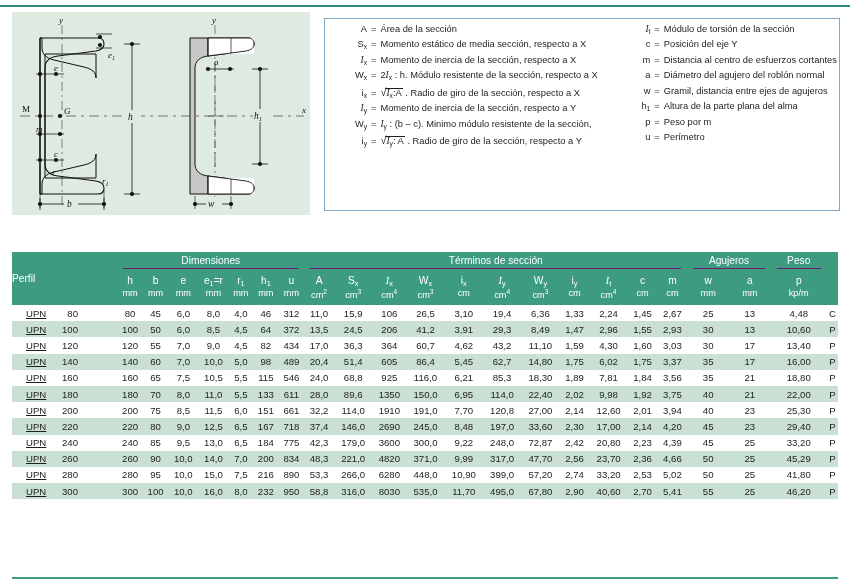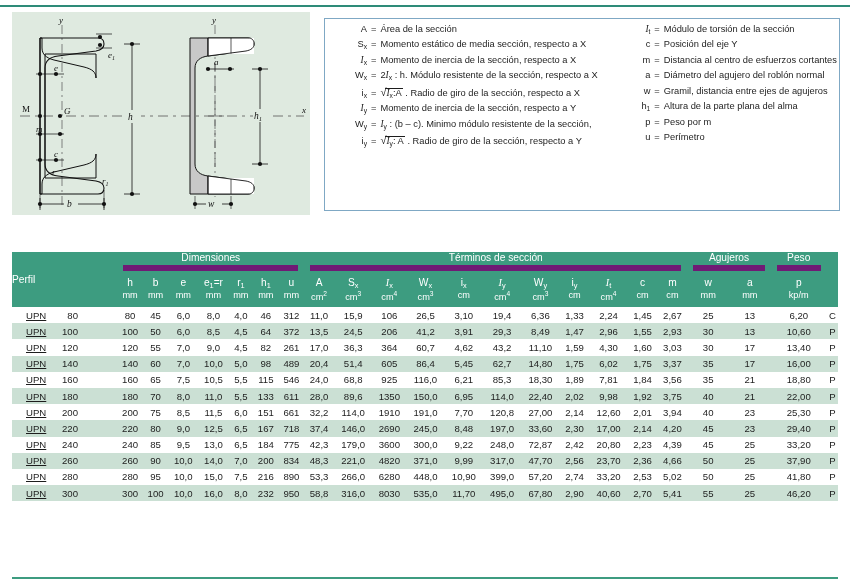--- a/index.html
+++ b/index.html
@@ -95,21 +95,21 @@
   }
   .grp-head {
     font-size: 10.2px;
     height: 17px;
     vertical-align: bottom;
     padding-bottom: 1px !important;
   }
   .grp-head span.ul {
     display: block;
     margin: 0 6px;
-    border-bottom: 6px solid #701a75;
+    border-bottom: 1px solid #701a75;
     padding-bottom: 2px;
   }
   .sym-head { font-size: 10.2px; height: 16px; vertical-align: bottom; }
   .unit-head { font-size: 9.2px; height: 17px; vertical-align: top; padding-top: 2px !important; margin-left: 44px;}
   .perfil-head {
     font-size: 10.2px;
     vertical-align: middle;
     text-align: left;
   }
   #profile-table tbody td {
@@ -415,21 +415,21 @@
         <td>26,5</td>
         <td>3,10</td>
         <td>19,4</td>
         <td>6,36</td>
         <td>1,33</td>
         <td>2,24</td>
         <td>1,45</td>
         <td>2,67</td>
         <td>25</td>
         <td>13</td>
-        <td>6,20</td>
+        <td>4,48</td>
         <td>C</td>
       </tr>
       <tr class="alt">
         <td class="col-perfil"><span class="pname">UPN</span><span class="pnum">100</span></td>
         <td>100</td>
         <td>50</td>
         <td>6,0</td>
         <td>8,5</td>
         <td>4,5</td>
         <td>64</td>
@@ -451,21 +451,21 @@
         <td>P</td>
       </tr>
       <tr>
         <td class="col-perfil"><span class="pname">UPN</span><span class="pnum">120</span></td>
         <td>120</td>
         <td>55</td>
         <td>7,0</td>
         <td>9,0</td>
         <td>4,5</td>
         <td>82</td>
-        <td>261</td>
+        <td>434</td>
         <td>17,0</td>
         <td>36,3</td>
         <td>364</td>
         <td>60,7</td>
         <td>4,62</td>
         <td>43,2</td>
         <td>11,10</td>
         <td>1,59</td>
         <td>4,30</td>
         <td>1,60</td>
@@ -640,21 +640,21 @@
         <td>371,0</td>
         <td>9,99</td>
         <td>317,0</td>
         <td>47,70</td>
         <td>2,56</td>
         <td>23,70</td>
         <td>2,36</td>
         <td>4,66</td>
         <td>50</td>
         <td>25</td>
-        <td>37,90</td>
+        <td>45,29</td>
         <td>P</td>
       </tr>
       <tr>
         <td class="col-perfil"><span class="pname">UPN</span><span class="pnum">280</span></td>
         <td>280</td>
         <td>95</td>
         <td>10,0</td>
         <td>15,0</td>
         <td>7,5</td>
         <td>216</td>

